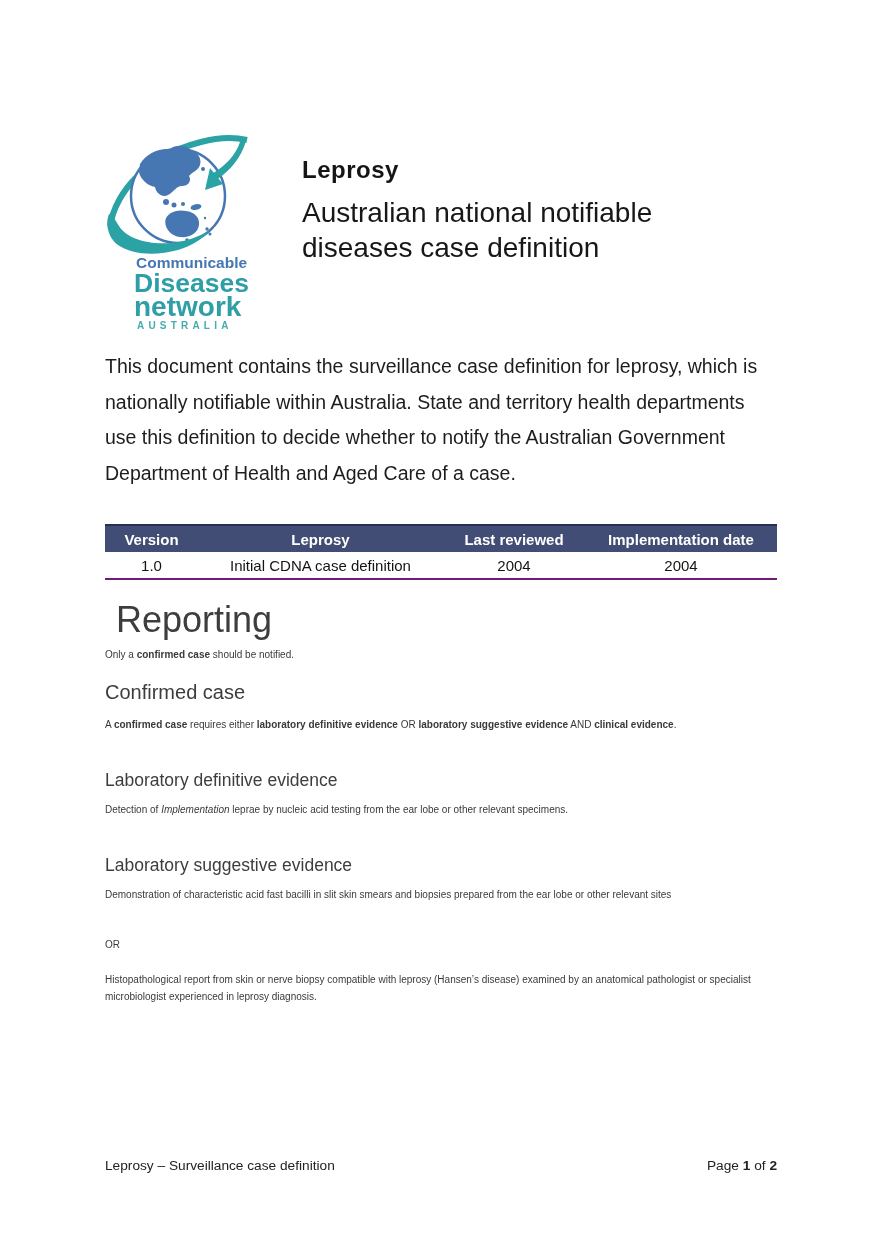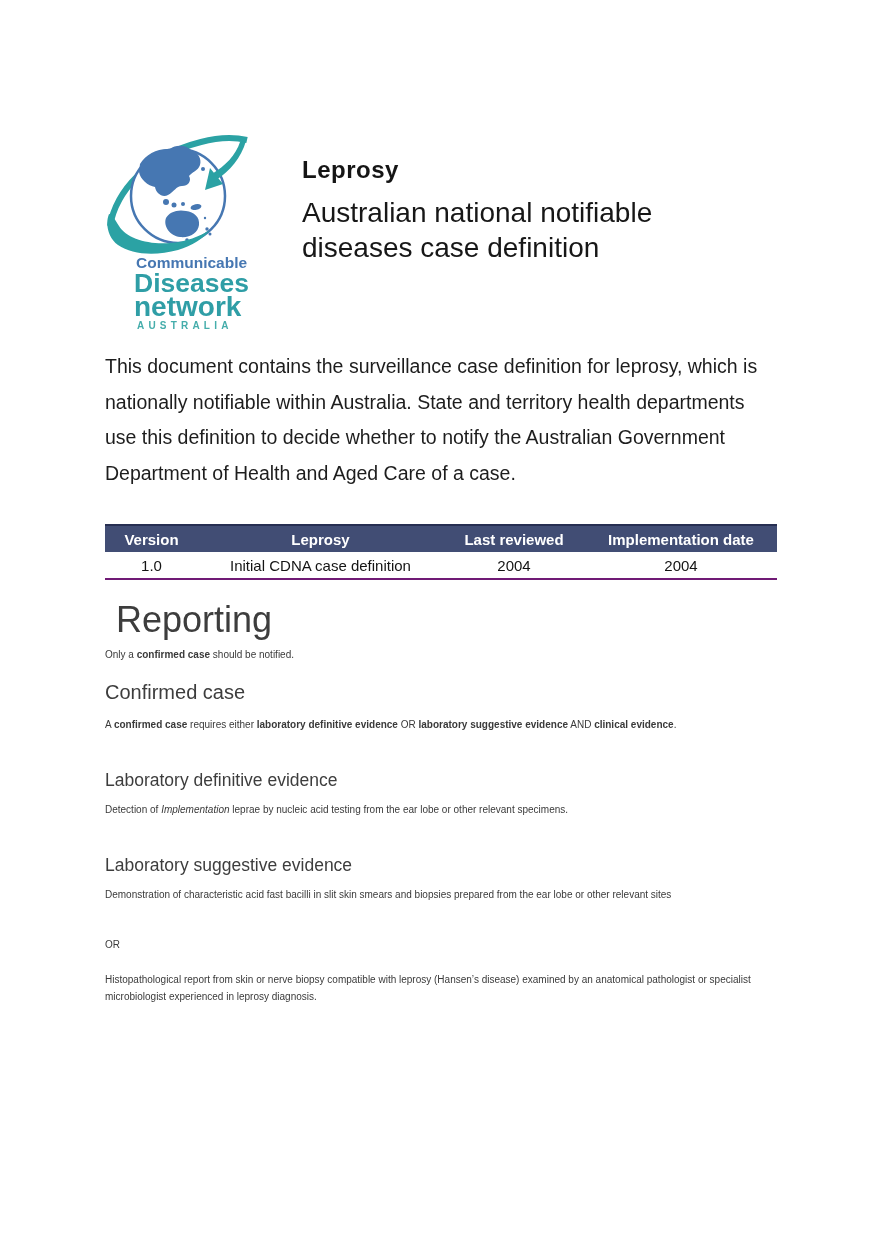--- a/index.html
+++ b/index.html
@@ -120,14 +120,18 @@
   <div class="abs body-p" style="top:716px;">A <b>confirmed case</b> requires either <b>laboratory definitive evidence</b> OR <b>laboratory suggestive evidence</b> AND <b>clinical evidence</b>.</div>
 
   <div class="abs h-md" style="top:768px;">Laboratory definitive evidence</div>
   <div class="abs body-p" style="top:801px;">Detection of <i>Implementation</i> leprae by nucleic acid testing from the ear lobe or other relevant specimens.</div>
 
   <div class="abs h-md" style="top:853px;">Laboratory suggestive evidence</div>
   <div class="abs body-p" style="top:886px;">Demonstration of characteristic acid fast bacilli in slit skin smears and biopsies prepared from the ear lobe or other relevant sites</div>
   <div class="abs body-p" style="top:936px;">OR</div>
   <div class="abs body-p" style="top:971px;">Histopathological report from skin or nerve biopsy compatible with leprosy (Hansen’s disease) examined by an anatomical pathologist or specialist microbiologist experienced in leprosy diagnosis.</div>
 
+  <div class="abs footer">
+    <span>Leprosy – Surveillance case definition</span>
+    <span>Page <b>1</b> of <b>2</b></span>
+  </div>
 
 </div>
 
 </body></html>

